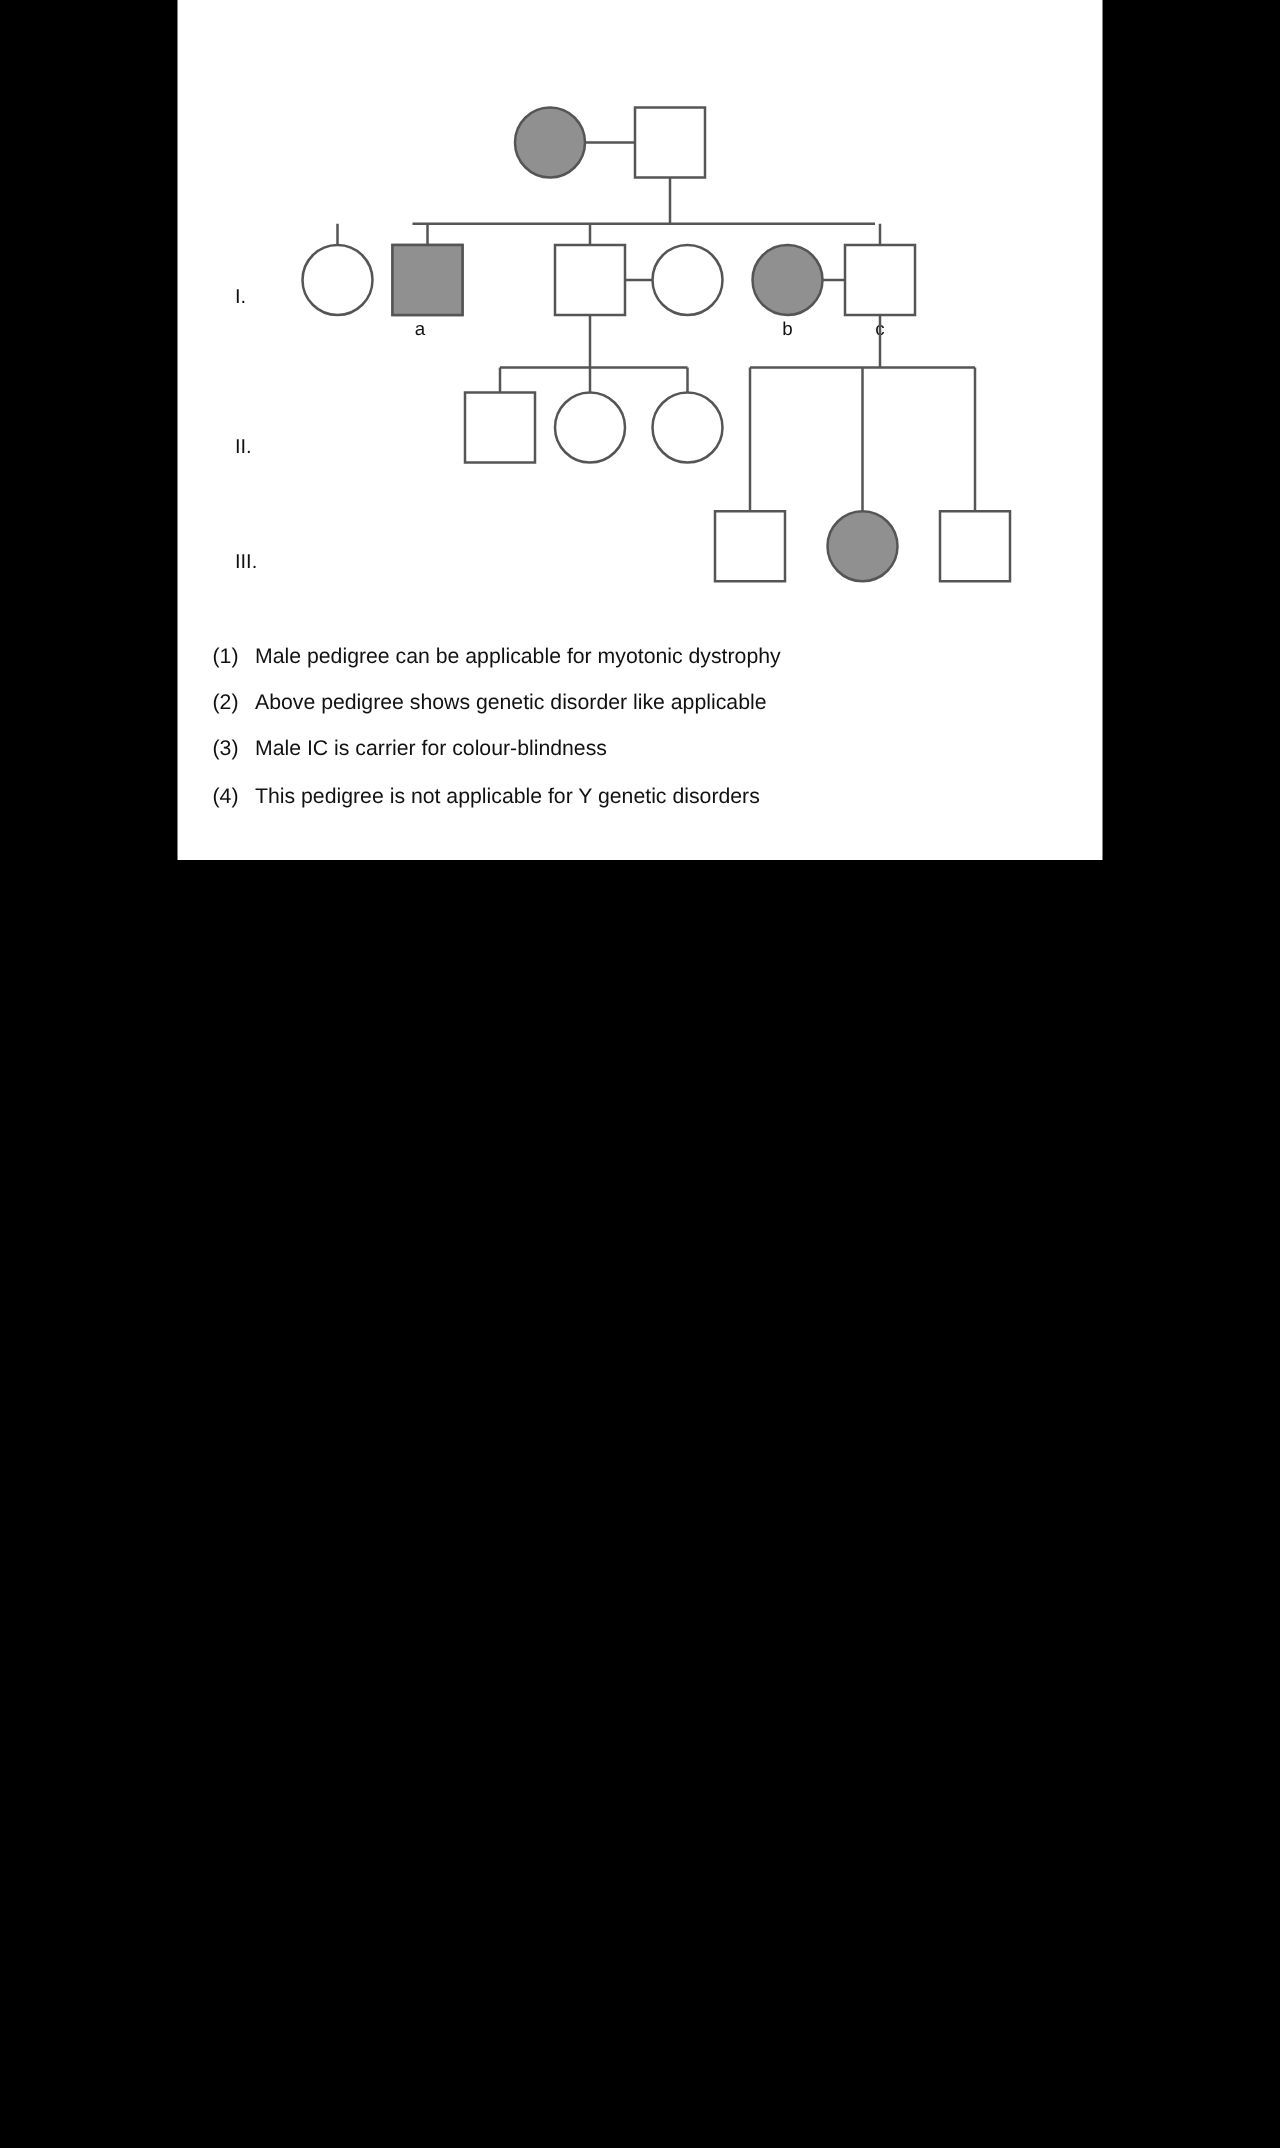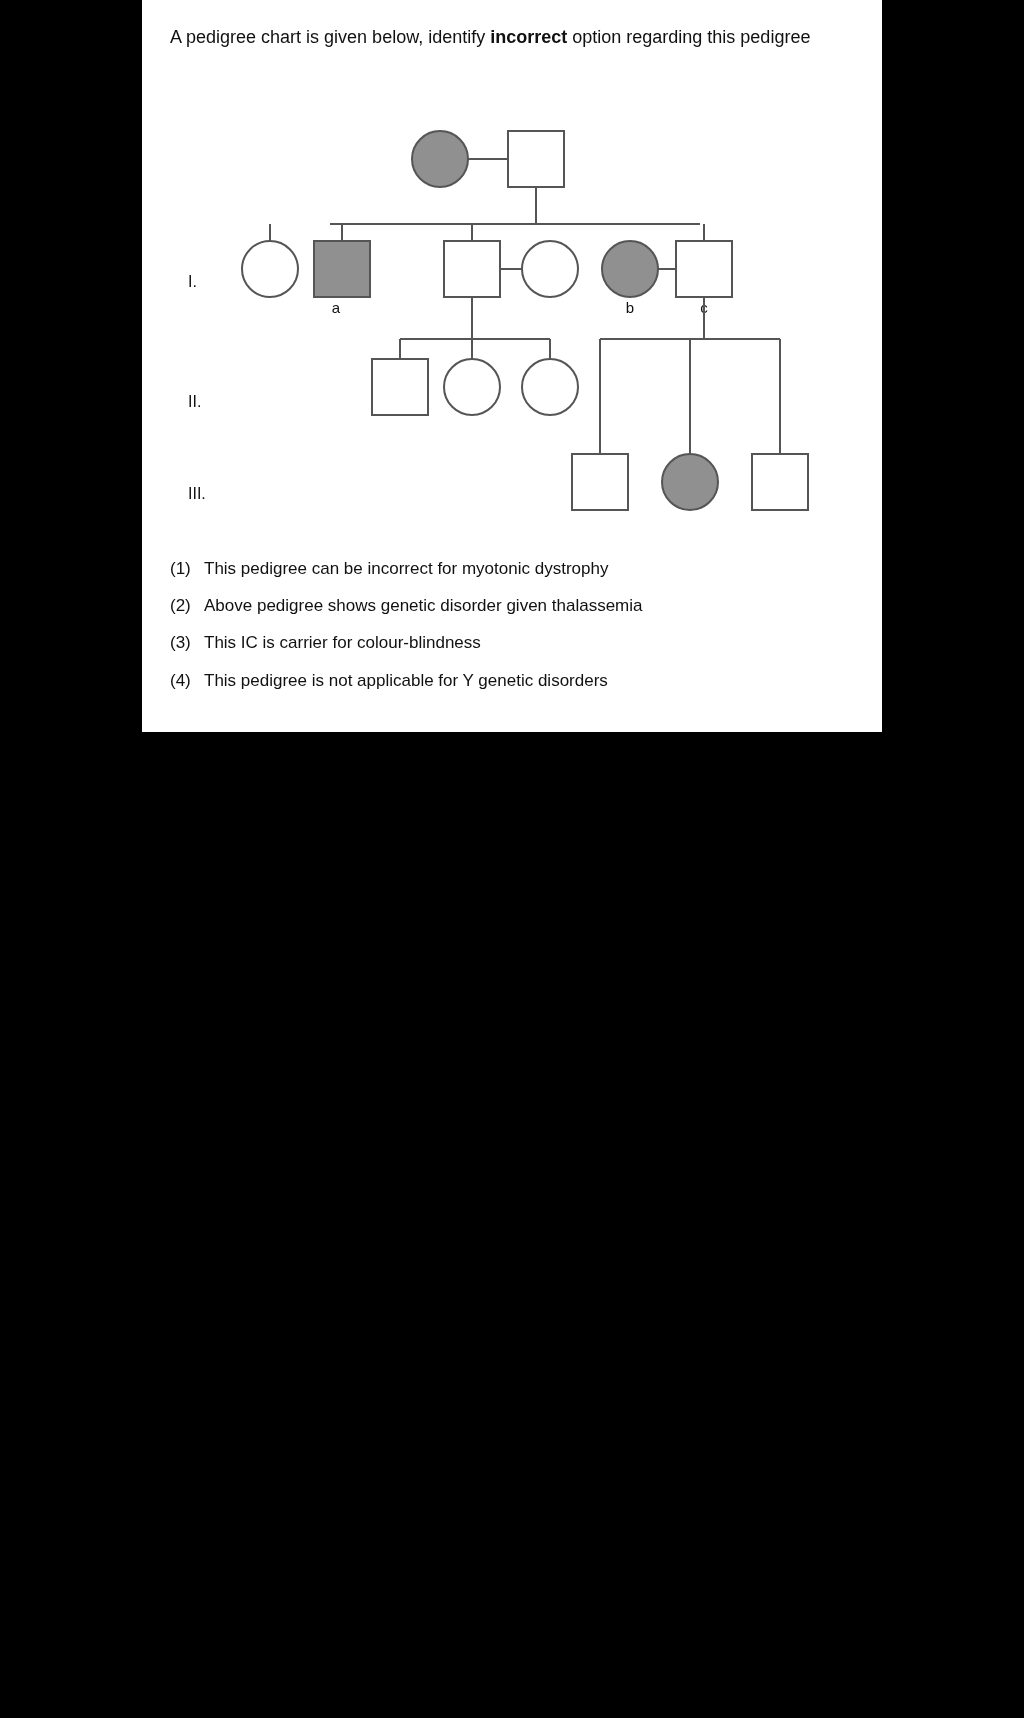--- a/index.html
+++ b/index.html
@@ -44,23 +44,20 @@
       min-width: 28px;
     }
     .option-text {
       flex: 1;
     }
   </style>
 </head>
 <body>
 
 <div class="card">
-  <div class="question-text">
-    <span>A pedigree chart is given below, identify </span><strong>incorrect</strong><span> option regarding this pedigree</span>
-  </div>
 
   <div class="pedigree-container">
     <svg width="680" height="460" viewBox="0 0 680 460" xmlns="http://www.w3.org/2000/svg">
 
       <text x="18" y="218" font-size="16" font-family="Arial" fill="#111">I.</text>
       <text x="18" y="338" font-size="16" font-family="Arial" fill="#111">II.</text>
       <text x="18" y="430" font-size="16" font-family="Arial" fill="#111">III.</text>
 
       <circle cx="270" cy="90" r="28" fill="#909090" stroke="#555" stroke-width="2"></circle>
 
@@ -135,28 +132,28 @@
 
       <circle cx="520" cy="413" r="28" fill="#909090" stroke="#555" stroke-width="2"></circle>
 
       <rect x="582" y="385" width="56" height="56" fill="#fff" stroke="#555" stroke-width="2"></rect>
     </svg>
   </div>
 
   <div class="options">
     <div class="option-item">
       <span class="option-num">(1)</span>
-      <span class="option-text">This pedigree can be incorrect for myotonic dystrophy</span>
+      <span class="option-text">Male pedigree can be applicable for myotonic dystrophy</span>
     </div>
     <div class="option-item">
       <span class="option-num">(2)</span>
-      <span class="option-text">Above pedigree shows genetic disorder given thalassemia</span>
+      <span class="option-text">Above pedigree shows genetic disorder like applicable</span>
     </div>
     <div class="option-item">
       <span class="option-num">(3)</span>
-      <span class="option-text">This IC is carrier for colour-blindness</span>
+      <span class="option-text">Male IC is carrier for colour-blindness</span>
     </div>
     <div class="option-item">
       <span class="option-num">(4)</span>
       <span class="option-text">This pedigree is not applicable for Y genetic disorders</span>
     </div>
   </div>
 </div>
 
 </body></html>

